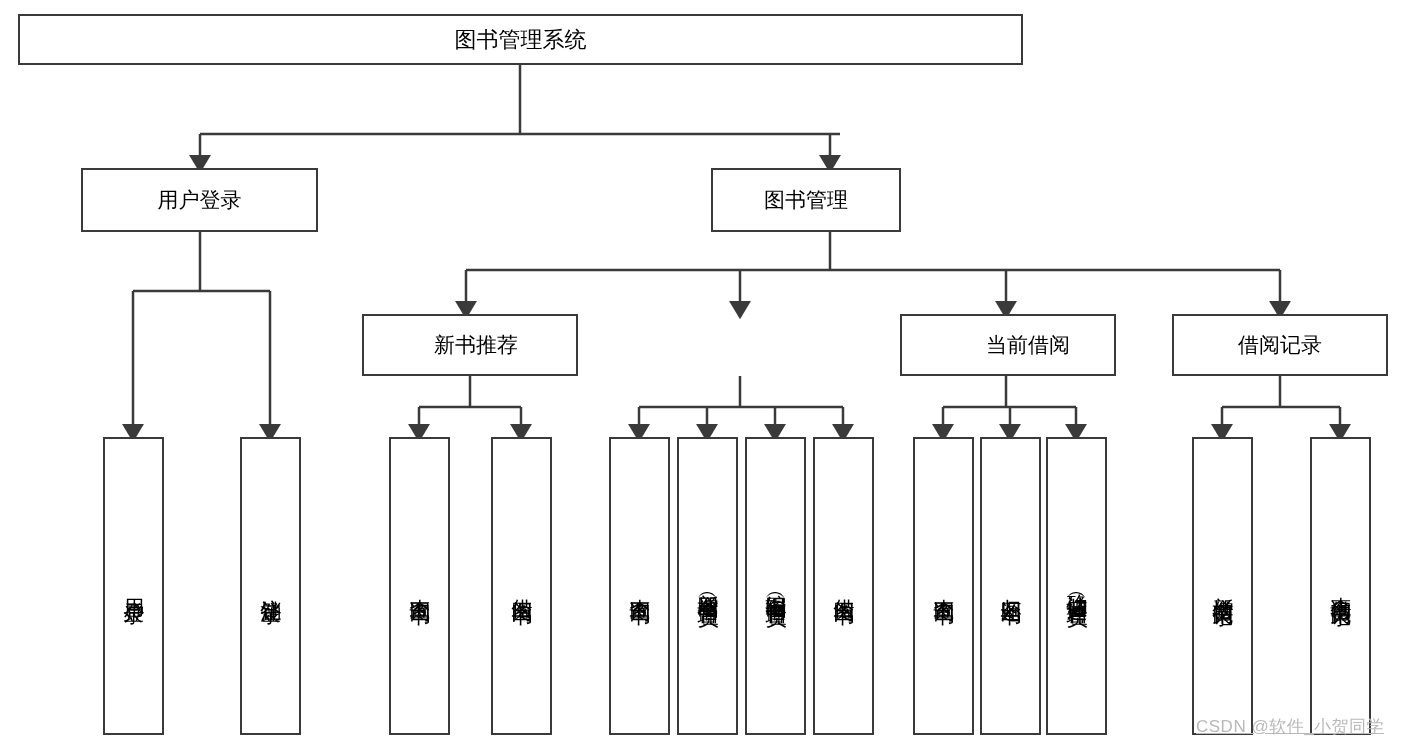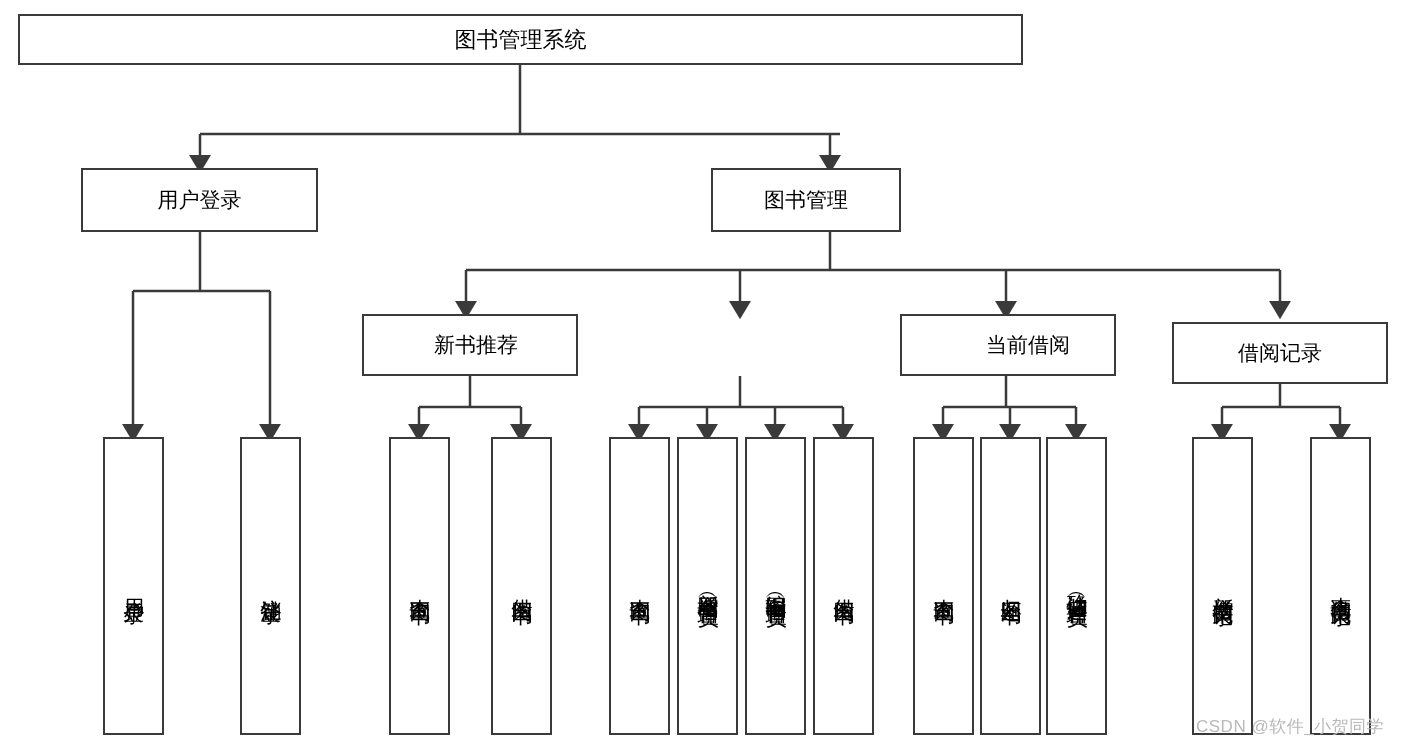--- a/index.html
+++ b/index.html
@@ -129,21 +129,21 @@
   <div class="node horizontal" style="left:711px; top:168px; width:190px; height:64px;">
     <span class="node-label">图书管理</span>
   </div>
 
   <div class="node horizontal" style="left:362px; top:314px; width:216px; height:62px;padding-left:12px;">
     <span class="node-label">新书推荐</span>
   </div>
   <div class="node horizontal" style="left:900px; top:314px; width:216px; height:62px;padding-left:40px;">
     <span class="node-label">当前借阅</span>
   </div>
-  <div class="node horizontal" style="left:1172px; top:314px; width:216px; height:62px;margin-top:8px;">
+  <div class="node horizontal" style="left:1172px; top:314px; width:216px; height:62px;">
     <span class="node-label">借阅记录</span>
   </div>
 
   <div class="node vertical" style="left:103px; top:437px; width:61px; height:298px;">
     <span class="node-label">用户登录</span>
   </div>
   <div class="node vertical" style="left:240px; top:437px; width:61px; height:298px;">
     <span class="node-label">注销登录</span>
   </div>
 
@@ -177,15 +177,15 @@
     <span class="node-label">确认归还（管理员）</span>
   </div>
 
   <div class="node vertical" style="left:1192px; top:437px; width:61px; height:298px;">
     <span class="node-label">新增借阅记录</span>
   </div>
   <div class="node vertical" style="left:1310px; top:437px; width:61px; height:298px;">
     <span class="node-label">查询借阅记录</span>
   </div>
 
-  <div class="watermark" style="left:1196px; top:715px;">CSDN @软件_小贺同学</div>
+  <div class="watermark" style="left:1196px; top:715px;text-decoration:underline;">CSDN @软件_小贺同学</div>
 
 </div>
 
 </body></html>

